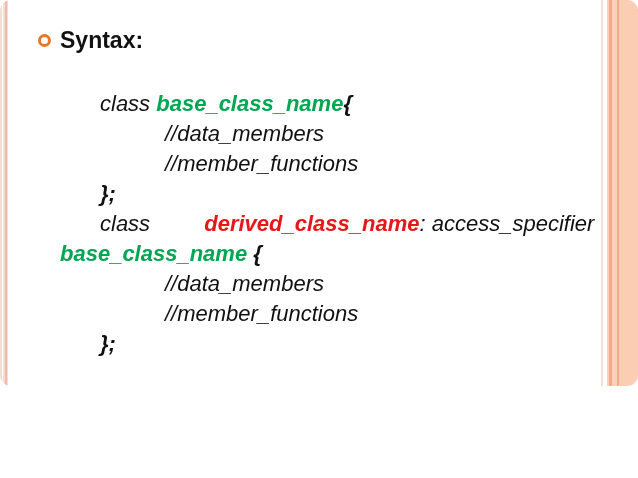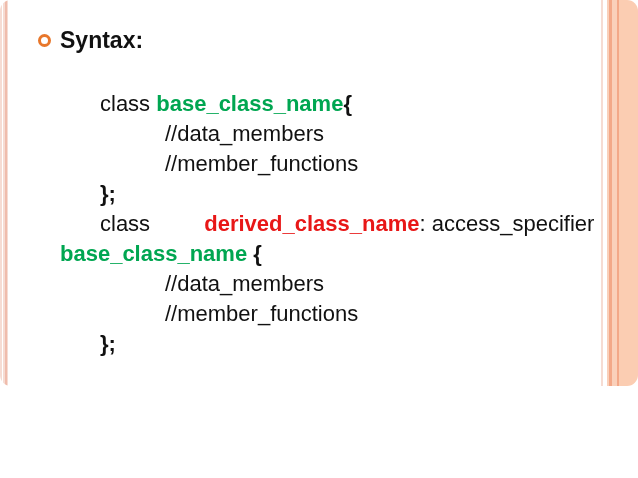--- a/index.html
+++ b/index.html
@@ -59,21 +59,21 @@
     margin-left: 9px;
     font-size: 23px; font-weight: bold; color: var(--text, #111111);
     line-height: 24px; white-space: pre;
   }
 
   
   .code-block {
     position: absolute; left: 60px; top: 89px; width: 545px;
     font-size: 22px; color: var(--text, #111111);
   }
-  .code-line { line-height: 30px; white-space: pre; }
+  .code-line { line-height: 30px; white-space: pre; font-style: italic; }
   .indent-0 { padding-left: 0; }
   .indent-1 { padding-left: 40px; }
   .indent-2 { padding-left: 105px; }
   .seg-plain { color: var(--text, #111111); font-weight: normal; }
   .seg-bold  { color: var(--text, #111111); font-weight: bold; }
   .seg-green { color: var(--keyword-green, #00A651); font-weight: bold; }
   .seg-red   { color: var(--keyword-red, #E81717); font-weight: bold; margin-left: 48px; }
 </style>
 </head>
 <body>

